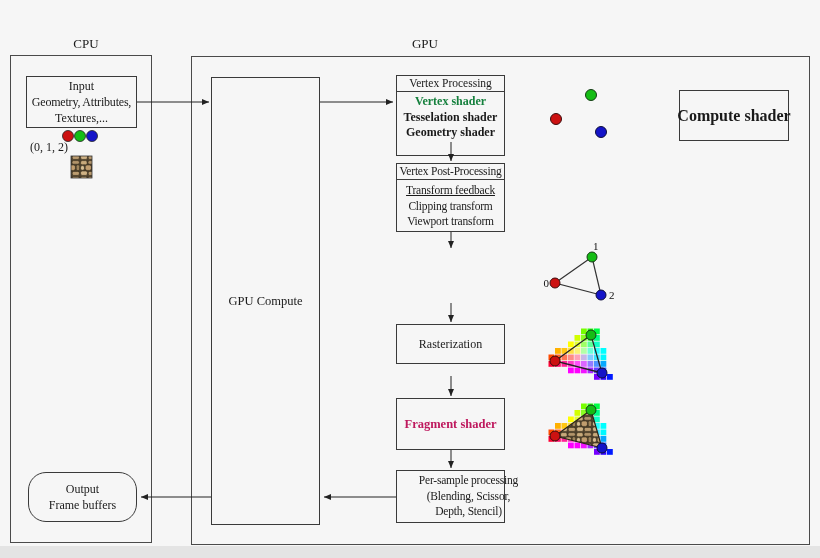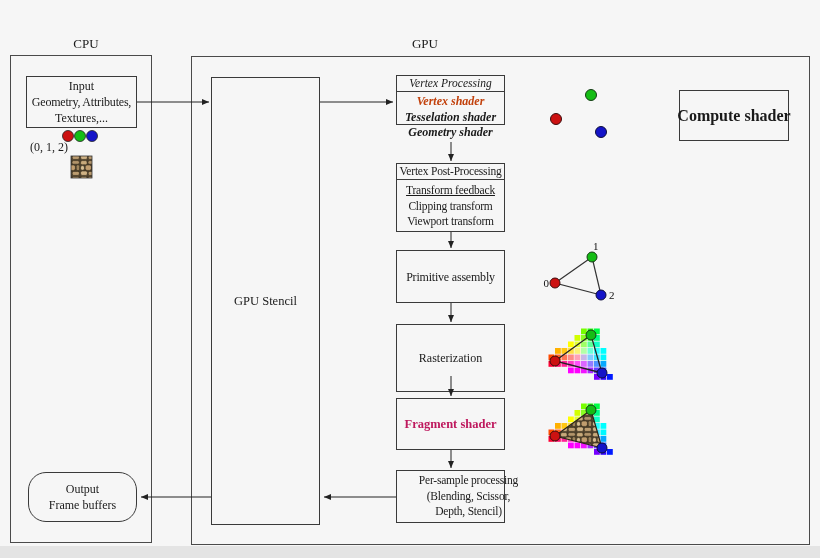--- a/index.html
+++ b/index.html
@@ -20,21 +20,21 @@
     background:#f6f6f6; z-index:2; display:flex; flex-direction:column;
   }
   .box .hdr{
     font-size:11.5px; text-align:center; border-bottom:1px solid #3a3a3a;
     padding:1px 0 2px 0; white-space:nowrap;
   }
   .box .item{
     font-size:11.5px; text-align:center; line-height:15.5px; white-space:nowrap;
   }
   .box .item.bold{ font-weight:bold; font-size:12px; }
-  .box .item.red{ color:#c2410c; font-weight:bold; font-size:12px; }
+  .box .item.red{ color:#15803d; font-weight:bold; font-size:12px; }
   .vcenter{ justify-content:center; align-items:center; }
   .center-line{ font-size:12px; text-align:left; line-height:16px; white-space:nowrap; }
   .tight{ letter-spacing:-0.2px; }
   .bigbold{ font-size:16px; font-weight:bold; }
   .redbold{ color:#be185d; font-weight:bold; font-size:12.5px; }
   #gfx{ position:absolute; left:0; top:0; z-index:5; pointer-events:none; }
   #ids-label{
     position:absolute; left:30px; top:140px; width:100px; text-align:left;
     font-size:12px; z-index:3;
   }
@@ -62,42 +62,39 @@
   </div>
 
   <div id="ids-label">(0, 1, 2)</div>
 
   <div class="box vcenter" style="left:28px; top:472px; width:109px; height:50px;border-radius:18px;">
     <div class="center-line">Output</div>
     <div class="center-line">Frame buffers</div>
   </div>
 
   <div class="box vcenter" style="left:211px; top:77px; width:109px; height:448px;">
-    <div class="center-line" style="font-size:12.5px;">GPU Stencil</div>
-  </div>
-
-  <div class="box" style="left:396px; top:75px; width:109px; height:50px;font-style:italic;">
+    <div class="center-line" style="font-size:12.5px;">GPU Compute</div>
+  </div>
+
+  <div class="box" style="left:396px; top:75px; width:109px; height:81px;">
     <div class="hdr">Vertex Processing</div>
     <div class="item red" style="margin-top:2px;">Vertex shader</div>
     <div class="item bold">Tesselation shader</div>
     <div class="item bold">Geometry shader</div>
   </div>
 
   <div class="box" style="left:396px; top:163px; width:109px; height:69px;">
     <div class="hdr tight">Vertex Post-Processing</div>
     <div class="item tight" style="margin-top:3px;text-decoration:underline;">Transform feedback</div>
     <div class="item tight">Clipping transform</div>
     <div class="item tight">Viewport transform</div>
   </div>
 
-  <div class="box vcenter" style="left:396px; top:250px; width:109px; height:53px;">
-    <div class="center-line tight">Primitive assembly</div>
-  </div>
-
-  <div class="box vcenter" style="left:396px; top:324px; width:109px; height:68px;">
+
+  <div class="box vcenter" style="left:396px; top:324px; width:109px; height:40px;">
     <div class="center-line">Rasterization</div>
   </div>
 
   <div class="box vcenter" style="left:396px; top:398px; width:109px; height:52px;">
     <div class="center-line redbold">Fragment shader</div>
   </div>
 
   <div class="box vcenter" style="left:396px; top:470px; width:109px; height:53px;padding-left:36px;">
     <div class="item tight">Per-sample processing</div>
     <div class="item tight">(Blending, Scissor,</div>

